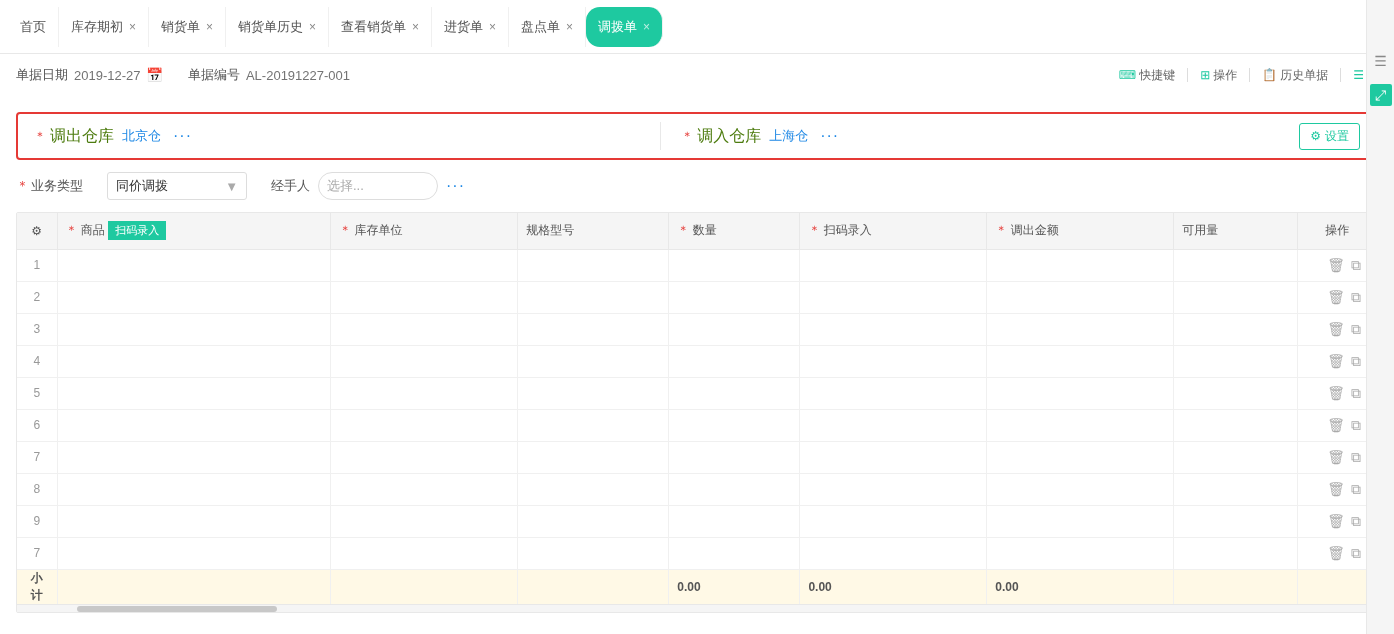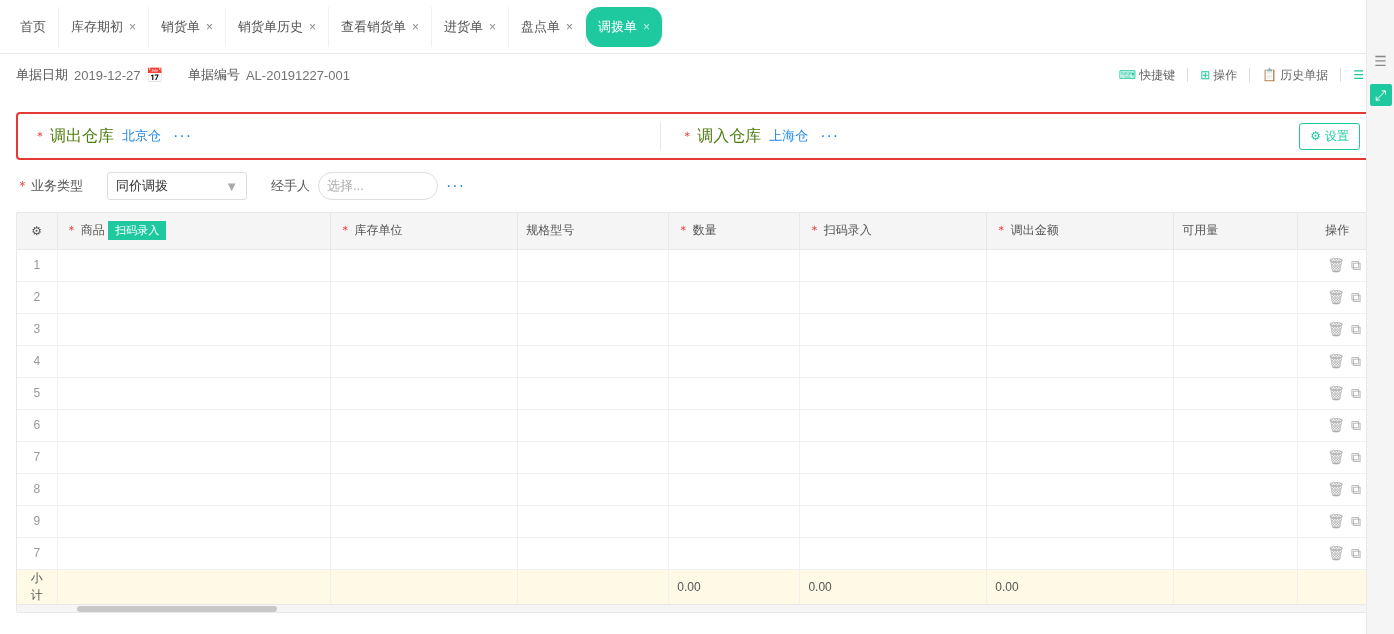--- a/index.html
+++ b/index.html
@@ -247,21 +247,21 @@
       color: #333;
     }
     tbody td:last-child { border-right: none; }
     .row-num {
       text-align: center;
       color: #999;
       width: 36px;
     }
     .subtotal-row {
       background: #fff9e6 !important;
-      font-weight: 400;
+      font-weight: 700;
       padding-left: 8px;
     }
     .subtotal-row td { color: #555; }
 
     
     .th-gear {
       width: 40px;
       text-align: center;
     }
     .th-ops { width: 80px; text-align: center; }

